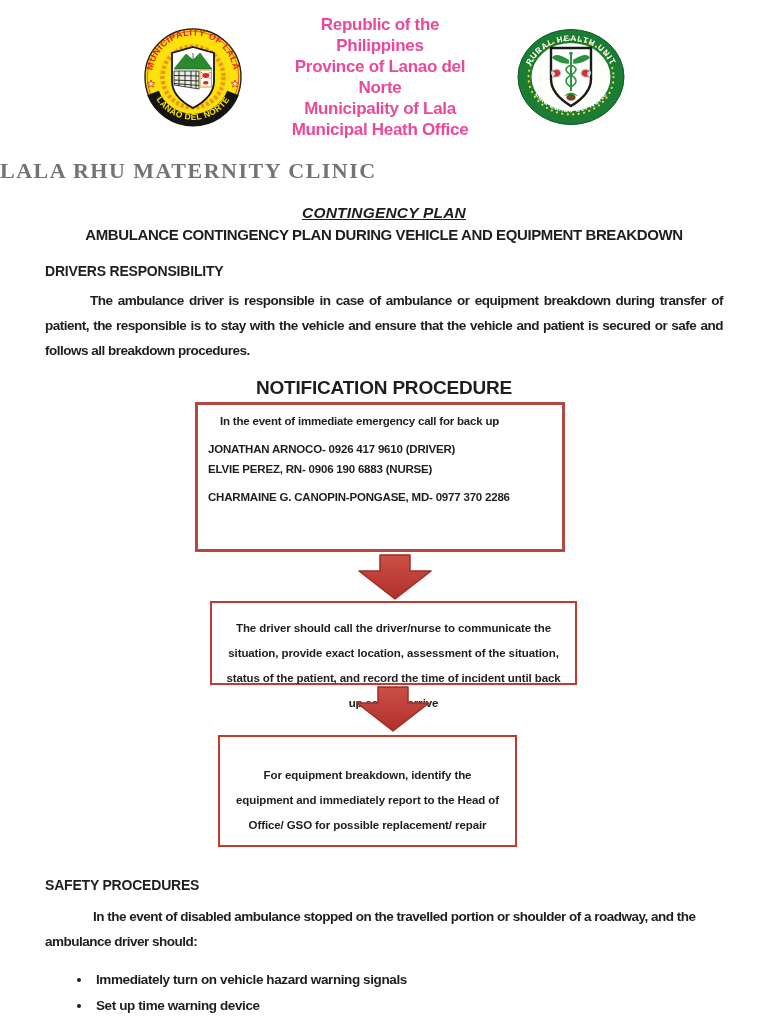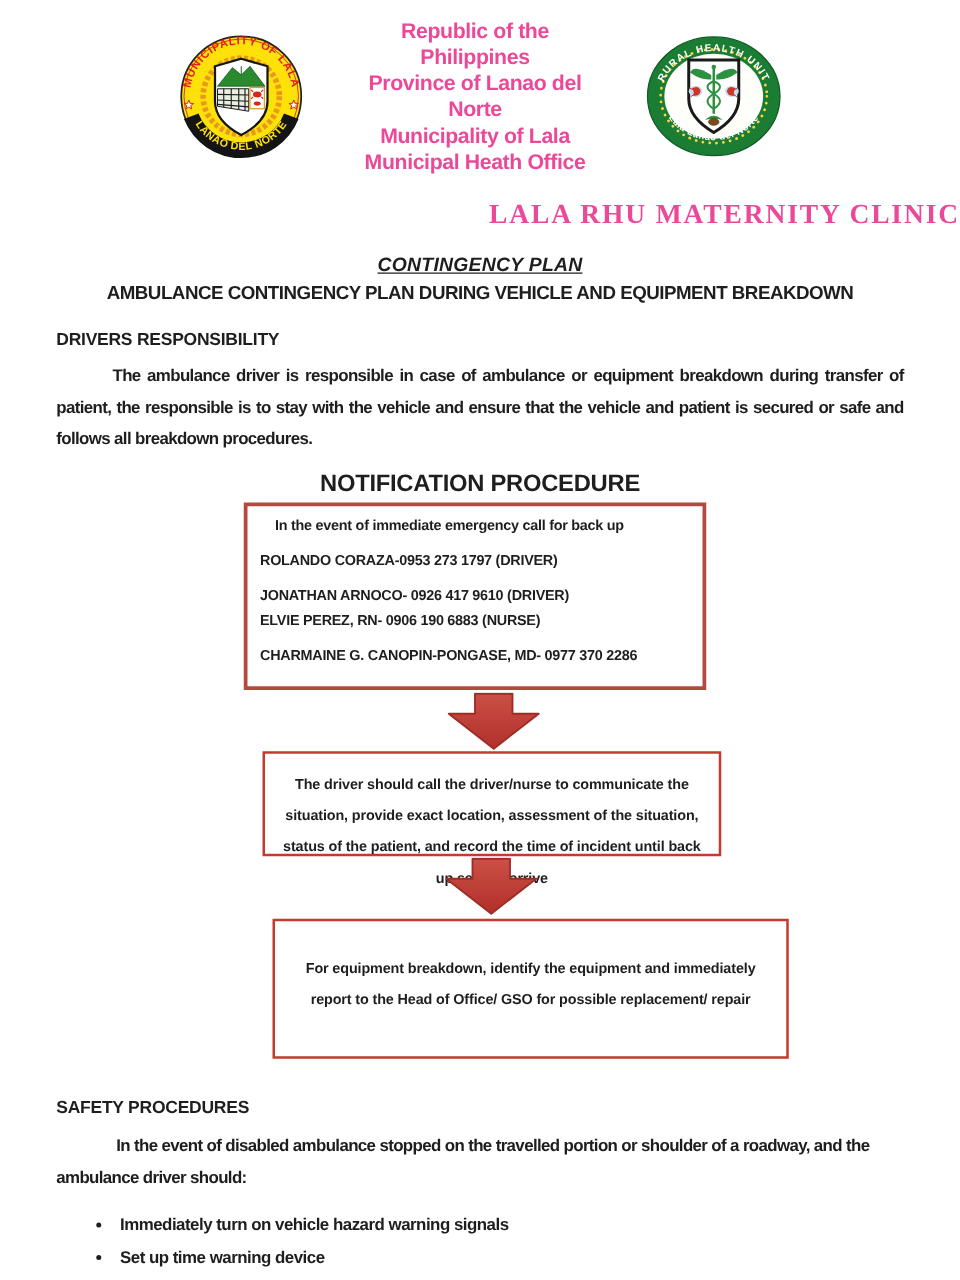--- a/index.html
+++ b/index.html
@@ -22,23 +22,23 @@
   }
   .office-block { text-align: center; width: 206px; }
   .office-line {
     font-size: 17px; font-weight: 700; line-height: 21px;
     letter-spacing: -0.3px; color: #ec4899;
   }
   .seal { display: block; }
 
   
   .doc-title {
-    margin-top: 18px; text-align: right;
+    margin-top: 18px; text-align: left;
     font-family: "Liberation Serif", serif;
-    font-weight: 700; font-size: 22px; letter-spacing: 1.5px; color: #ec4899;
+    font-weight: 700; font-size: 22px; letter-spacing: 1.5px; color: #737373;
   }
   .subtitle {
     margin-top: 20px; text-align: center;
     font-size: 15.5px; font-weight: 700; font-style: italic;
     text-decoration: underline; letter-spacing: 0.2px;
   }
   .plan-heading {
     margin-top: 4px; text-align: center;
     font-size: 15px; font-weight: 700; letter-spacing: -0.4px;
   }
@@ -71,21 +71,21 @@
   .arrow-wrap2 { margin: 1px 0 0 355px; width: 76px; height: 46px; }
 
   .box2 {
     margin: 1px 0 0 210px; width: 367px; height: 84px;
     border: 2px solid #c23b30;
     padding: 13px 12px 0 12px;
     text-align: center;
     font-size: 11.5px; font-weight: 700; line-height: 25px; letter-spacing: -0.1px;
   }
   .box3 {
-    margin: 3px 0 0 218px; width: 413px; height: 112px;
+    margin: 3px 0 0 218px; width: 299px; height: 112px;
     border: 2px solid #c23b30;
     padding: 26px 14px 0 14px;
     text-align: center;
     font-size: 11.5px; font-weight: 700; line-height: 25px; letter-spacing: -0.1px;
   }
 
   .safety-heading { margin: 30px 45px 0; }
   .safety-par {
     margin: 11px 45px 0; text-indent: 48px; text-align: left;
     font-size: 13.5px; font-weight: 700; line-height: 25px; letter-spacing: -0.5px;
@@ -192,21 +192,20 @@
   <div class="subtitle">CONTINGENCY PLAN</div>
   <div class="plan-heading">AMBULANCE CONTINGENCY PLAN DURING VEHICLE AND EQUIPMENT BREAKDOWN</div>
 
   <div class="section-heading">DRIVERS RESPONSIBILITY</div>
   <p class="body-par">The ambulance driver is responsible in case of ambulance or equipment breakdown during transfer of patient, the responsible is to stay with the vehicle and ensure that the vehicle and patient is secured or safe and follows all breakdown procedures.</p>
 
   <div class="notif-heading">NOTIFICATION PROCEDURE</div>
 
   <div class="box1">
     <div class="intro">In the event of immediate emergency call for back up</div>
-    <div class="contact">ROLANDO CORAZA-0953 273 1797 (DRIVER)</div>
     <div class="contact gap">JONATHAN ARNOCO- 0926 417 9610 (DRIVER)</div>
     <div class="contact">ELVIE PEREZ, RN- 0906 190 6883 (NURSE)</div>
     <div class="contact gap">CHARMAINE G. CANOPIN-PONGASE, MD- 0977 370 2286</div>
   </div>
 
   <div class="arrow-wrap1">
     <svg width="76" height="46" viewBox="0 0 76 46">
       <defs>
         <linearGradient id="ag1" x1="0" y1="0" x2="0" y2="1">
           <stop offset="0" stop-color="#cb5046"></stop>

